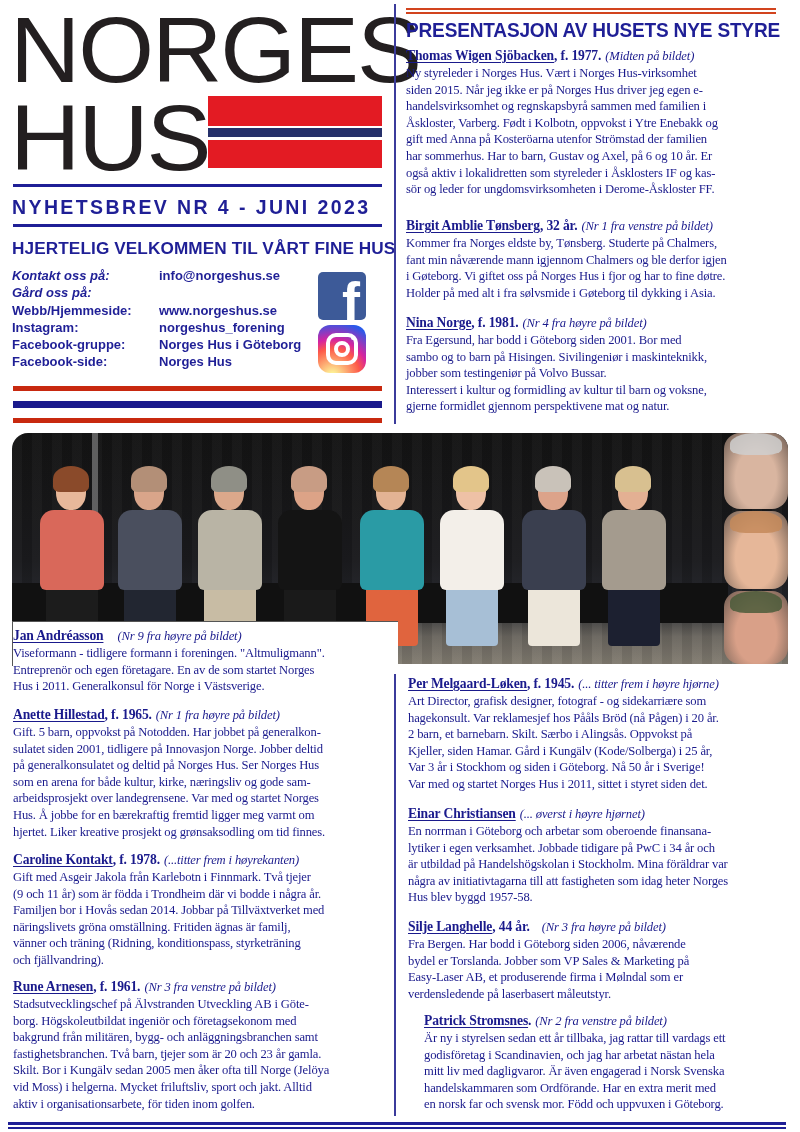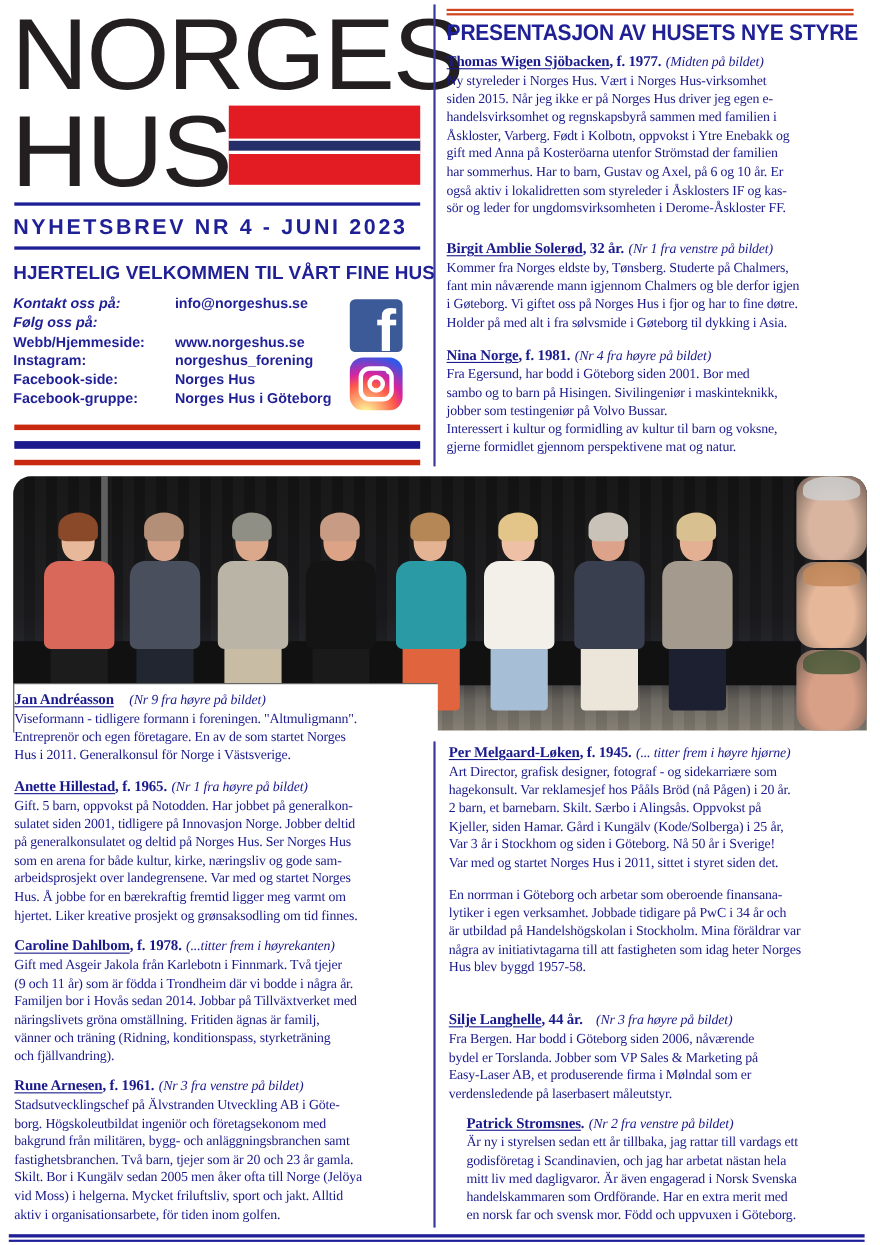--- a/index.html
+++ b/index.html
@@ -86,38 +86,38 @@
 <div class="hr-blue" style="left:13px; top:224px; width:369px;"></div>
 
 <div class="welcome">HJERTELIG VELKOMMEN TIL VÅRT FINE HUS</div>
 
 <div class="contact">
   <div class="row">
     <span class="k it">Kontakt oss på:</span>
     <span>info@norgeshus.se</span>
   </div>
   <div class="row">
-    <span class="k it">Følg oss på:</span>
+    <span class="k it">Gård oss på:</span>
     <span></span>
   </div>
   <div class="row gap">
     <span class="k">Webb/Hjemmeside:</span>
     <span>www.norgeshus.se</span>
   </div>
   <div class="row">
     <span class="k">Instagram:</span>
     <span>norgeshus_forening</span>
   </div>
   <div class="row">
+    <span class="k">Facebook-gruppe:</span>
+    <span>Norges Hus i Göteborg</span>
+  </div>
+  <div class="row">
     <span class="k">Facebook-side:</span>
     <span>Norges Hus</span>
-  </div>
-  <div class="row">
-    <span class="k">Facebook-gruppe:</span>
-    <span>Norges Hus i Göteborg</span>
   </div>
 </div>
 
 <div class="fb-icon">
     <span>f</span>
   </div>
 <div class="ig-icon">
   <div class="ring"></div>
   <div class="lens"></div>
   <div class="dot"></div>
@@ -141,21 +141,21 @@
 siden 2015. Når jeg ikke er på Norges Hus driver jeg egen e-
 handelsvirksomhet og regnskapsbyrå sammen med familien i
 Åskloster, Varberg. Født i Kolbotn, oppvokst i Ytre Enebakk og
 gift med Anna på Kosteröarna utenfor Strömstad der familien
 har sommerhus. Har to barn, Gustav og Axel, på 6 og 10 år.  Er
 også aktiv i lokalidretten som styreleder i Åsklosters IF og kas-
 sör og leder for ungdomsvirksomheten i Derome-Åskloster FF.</p>
 </div>
 
 <div class="bio" style="left:406px; top:217px; width:384px;">
-  <div class="head"><span class="nm">Birgit Amblie Solerød</span><span>, 32 år.</span><span class="note">(Nr 1 fra venstre på bildet)</span></div>
+  <div class="head"><span class="nm">Birgit Amblie Tønsberg</span><span>, 32 år.</span><span class="note">(Nr 1 fra venstre på bildet)</span></div>
   <p>Kommer fra Norges eldste by, Tønsberg. Studerte på Chalmers,
 fant min nåværende mann igjennom Chalmers og ble derfor igjen
 i Gøteborg. Vi giftet oss på Norges Hus i fjor og har to fine døtre.
 Holder på med alt i fra sølvsmide i Gøteborg til dykking i Asia.</p>
 </div>
 
 <div class="bio" style="left:406px; top:314px; width:384px;">
   <div class="head"><span class="nm">Nina Norge</span><span>, f. 1981.</span><span class="note">(Nr 4 fra høyre på bildet)</span></div>
   <p>Fra Egersund, har bodd i Göteborg siden 2001. Bor med
 sambo og to barn på Hisingen.  Sivilingeniør i maskinteknikk,
@@ -245,21 +245,21 @@
   <p>Gift. 5 barn, oppvokst på Notodden. Har jobbet på generalkon-
 sulatet siden 2001, tidligere på Innovasjon Norge. Jobber deltid
 på generalkonsulatet og deltid på Norges Hus.  Ser Norges Hus
 som en arena for både kultur, kirke, næringsliv og gode sam-
 arbeidsprosjekt over landegrensene. Var med og startet Norges
 Hus.  Å jobbe for en bærekraftig fremtid ligger meg varmt om
 hjertet. Liker kreative prosjekt og grønsaksodling om tid finnes.</p>
 </div>
 
 <div class="bio" style="left:13px; top:851px; width:384px;">
-  <div class="head"><span class="nm">Caroline Dahlbom</span><span>, f. 1978.</span><span class="note">(...titter frem i høyrekanten)</span></div>
+  <div class="head"><span class="nm">Caroline Kontakt</span><span>, f. 1978.</span><span class="note">(...titter frem i høyrekanten)</span></div>
   <p>Gift med Asgeir Jakola från Karlebotn i Finnmark. Två tjejer
 (9 och 11 år) som är födda i Trondheim där vi bodde i några år.
 Familjen bor i Hovås sedan 2014. Jobbar på Tillväxtverket med
 näringslivets gröna omställning. Fritiden ägnas är familj,
 vänner och träning (Ridning, konditionspass, styrketräning
 och fjällvandring).</p>
 </div>
 
 <div class="bio" style="left:13px; top:978px; width:384px;">
   <div class="head"><span class="nm">Rune Arnesen</span><span>, f. 1961.</span><span class="note">(Nr 3 fra venstre på bildet)</span></div>
@@ -276,20 +276,21 @@
   <div class="head"><span class="nm">Per Melgaard-Løken</span><span>, f. 1945.</span><span class="note">(... titter frem i høyre hjørne)</span></div>
   <p>Art Director, grafisk designer, fotograf - og sidekarriære som
 hagekonsult. Var reklamesjef hos Pååls Bröd (nå Pågen) i 20 år.
 2 barn, et barnebarn. Skilt. Særbo i Alingsås. Oppvokst på
 Kjeller, siden Hamar. Gård i Kungälv (Kode/Solberga) i 25 år,
 Var 3 år i Stockhom og siden i Göteborg. Nå 50 år i Sverige!
 Var med og startet Norges Hus i 2011, sittet i styret siden det.</p>
 </div>
 
 <div class="bio" style="left:408px; top:805px; width:384px;">
+  <div class="head"><span class="nm">Einar Christiansen</span><span></span><span class="note">(... øverst i høyre hjørnet)</span></div>
   <p>En norrman i Göteborg och arbetar som oberoende finansana-
 lytiker i egen verksamhet. Jobbade tidigare på PwC i 34 år och
 är utbildad på Handelshögskolan i Stockholm. Mina föräldrar var
 några av initiativtagarna till att fastigheten som idag heter Norges
 Hus blev byggd 1957-58.</p>
 </div>
 
 <div class="bio" style="left:408px; top:918px; width:384px;">
   <div class="head"><span class="nm">Silje Langhelle</span><span>, 44 år.</span><span class="note" style="margin-left:12px;">(Nr 3 fra høyre på bildet)</span></div>
   <p>Fra Bergen. Har bodd i Göteborg siden 2006, nåværende

